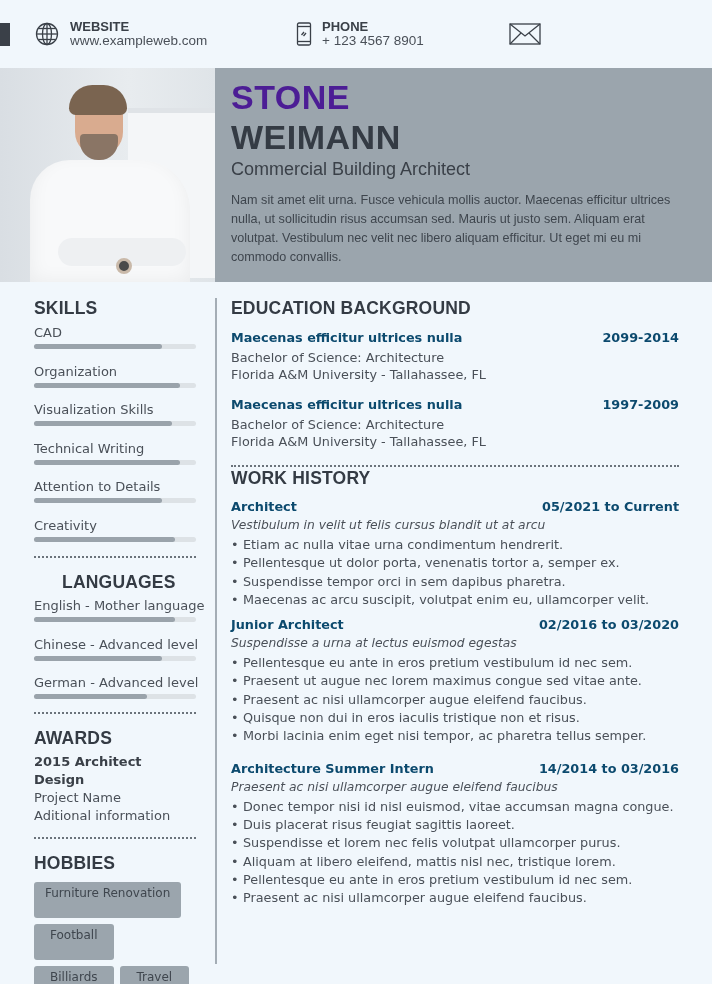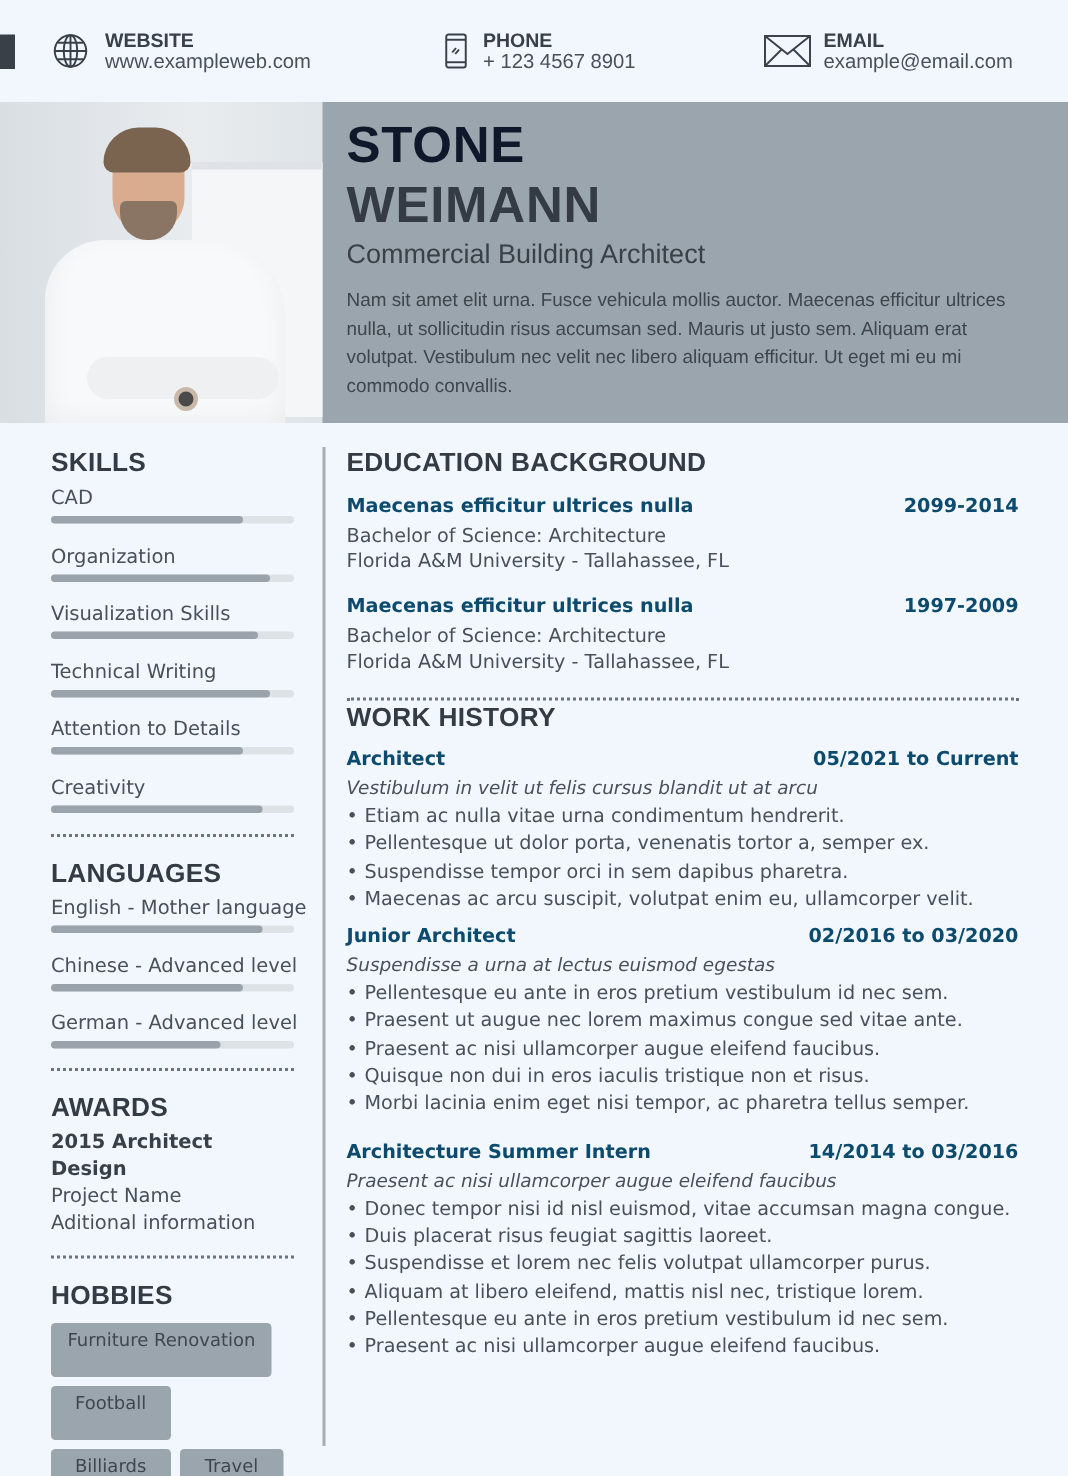--- a/index.html
+++ b/index.html
@@ -19,21 +19,21 @@
   .photo { position: absolute; left: 0; top: 0; width: 215px; height: 214px; background: linear-gradient(90deg, #d9dee3 0%, #e8ecef 60%, #dfe4e8 100%); overflow: hidden; }
   .photo .board { position: absolute; left: 128px; top: 40px; width: 90px; height: 170px; background: #f4f6f8; border-top: 5px solid #dfe3e7; }
   .photo .hair { position: absolute; left: 69px; top: 17px; width: 58px; height: 30px; background: #7a6450; border-radius: 28px 28px 8px 8px; }
   .photo .face { position: absolute; left: 75px; top: 28px; width: 48px; height: 60px; background: #d9ab8f; border-radius: 20px 20px 24px 24px; }
   .photo .beard { position: absolute; left: 80px; top: 66px; width: 38px; height: 26px; background: #8a7565; border-radius: 4px 4px 18px 18px; }
   .photo .shirt { position: absolute; left: 30px; top: 92px; width: 160px; height: 130px; background: #f8f9fa; border-radius: 40px 50px 0 0; box-shadow: inset 0 -8px 20px rgba(0,0,0,0.06); }
   .photo .arms { position: absolute; left: 58px; top: 170px; width: 128px; height: 28px; background: #eef0f2; border-radius: 14px; }
   .photo .watch { position: absolute; left: 116px; top: 190px; width: 16px; height: 16px; background: #4a4a4a; border-radius: 50%; border: 3px solid #c9b9a9; }
 
   .hero-text { position: absolute; left: 231px; top: 0; width: 470px; }
-  .first-name { font-family: "Liberation Sans", sans-serif; font-weight: bold; font-size: 34px; color: #0f172a; position: absolute; top: 10px; left: 0; letter-spacing: 0.5px; }
+  .first-name { font-family: "Liberation Sans", sans-serif; font-weight: bold; font-size: 34px; color: #4c1d95; position: absolute; top: 10px; left: 0; letter-spacing: 0.5px; }
   .last-name { font-family: "Liberation Sans", sans-serif; font-weight: bold; font-size: 34px; color: #343b44; position: absolute; top: 50px; left: 0; letter-spacing: 0.5px; }
   .role { font-family: "Liberation Sans", sans-serif; font-size: 18px; color: #3a4048; position: absolute; top: 91px; left: 0; white-space: nowrap; }
   .summary { font-family: "Liberation Sans", sans-serif; font-size: 12.6px; line-height: 19px; color: #3e454d; position: absolute; top: 123px; left: 0; width: 440px; }
 
   
   .sidebar { position: absolute; left: 34px; top: 298px; width: 162px; }
   .divider-v { position: absolute; left: 215px; top: 298px; width: 2px; height: 666px; background: #a4adb5; }
   .sec-title { font-family: "Liberation Sans", sans-serif; font-weight: bold; font-size: 17.5px; color: #343b44; letter-spacing: 0.2px; }
   .skill { margin-top: 4px; height: 34.5px; position: relative; }
   .skill-name { font-size: 13px; color: #4a5058; line-height: 16px; white-space: nowrap; }
@@ -98,24 +98,20 @@
 
   <div class="contact" style="left:508px;">
     <span class="ico" style="width:34px;margin-right:7px;">
       <svg width="32" height="22" viewBox="0 0 32 22" fill="none" stroke="#3a4048" stroke-width="1.3">
         <rect x="1" y="1" width="30" height="20"></rect>
         <polyline points="1,1 16,13 31,1"></polyline>
           <line x1="1" y1="21" x2="12" y2="10"></line>
           <line x1="31" y1="21" x2="20" y2="10"></line>
       </svg>
     </span>
-    <div>
-      <div class="lbl">EMAIL</div>
-      <div class="val">example@email.com</div>
-    </div>
   </div>
 </div>
 
 <div class="hero">
   <div class="photo">
     <div class="board"></div>
     <div class="shirt"></div>
     <div class="arms"></div>
     <div class="face"></div>
     <div class="hair"></div>
@@ -168,21 +164,21 @@
     <div class="skill">
         <div class="skill-name">Creativity</div>
         <div class="bar">
           <div class="bar-fill" style="width: 87%;"></div>
         </div>
       </div>
   </div>
 
   <div class="dots" style="margin-top:4px;"></div>
 
-  <div class="sec-title" style="margin-top:14px;">LANGUAGES</div>
+  <div class="sec-title" style="margin-top:14px;margin-left:28px;">LANGUAGES</div>
   <div style="margin-top:5px;">
     <div class="skill">
         <div class="skill-name">English - Mother language</div>
         <div class="bar">
           <div class="bar-fill" style="width: 87%;"></div>
         </div>
       </div>
     <div class="skill">
         <div class="skill-name">Chinese - Advanced level</div>
         <div class="bar">

